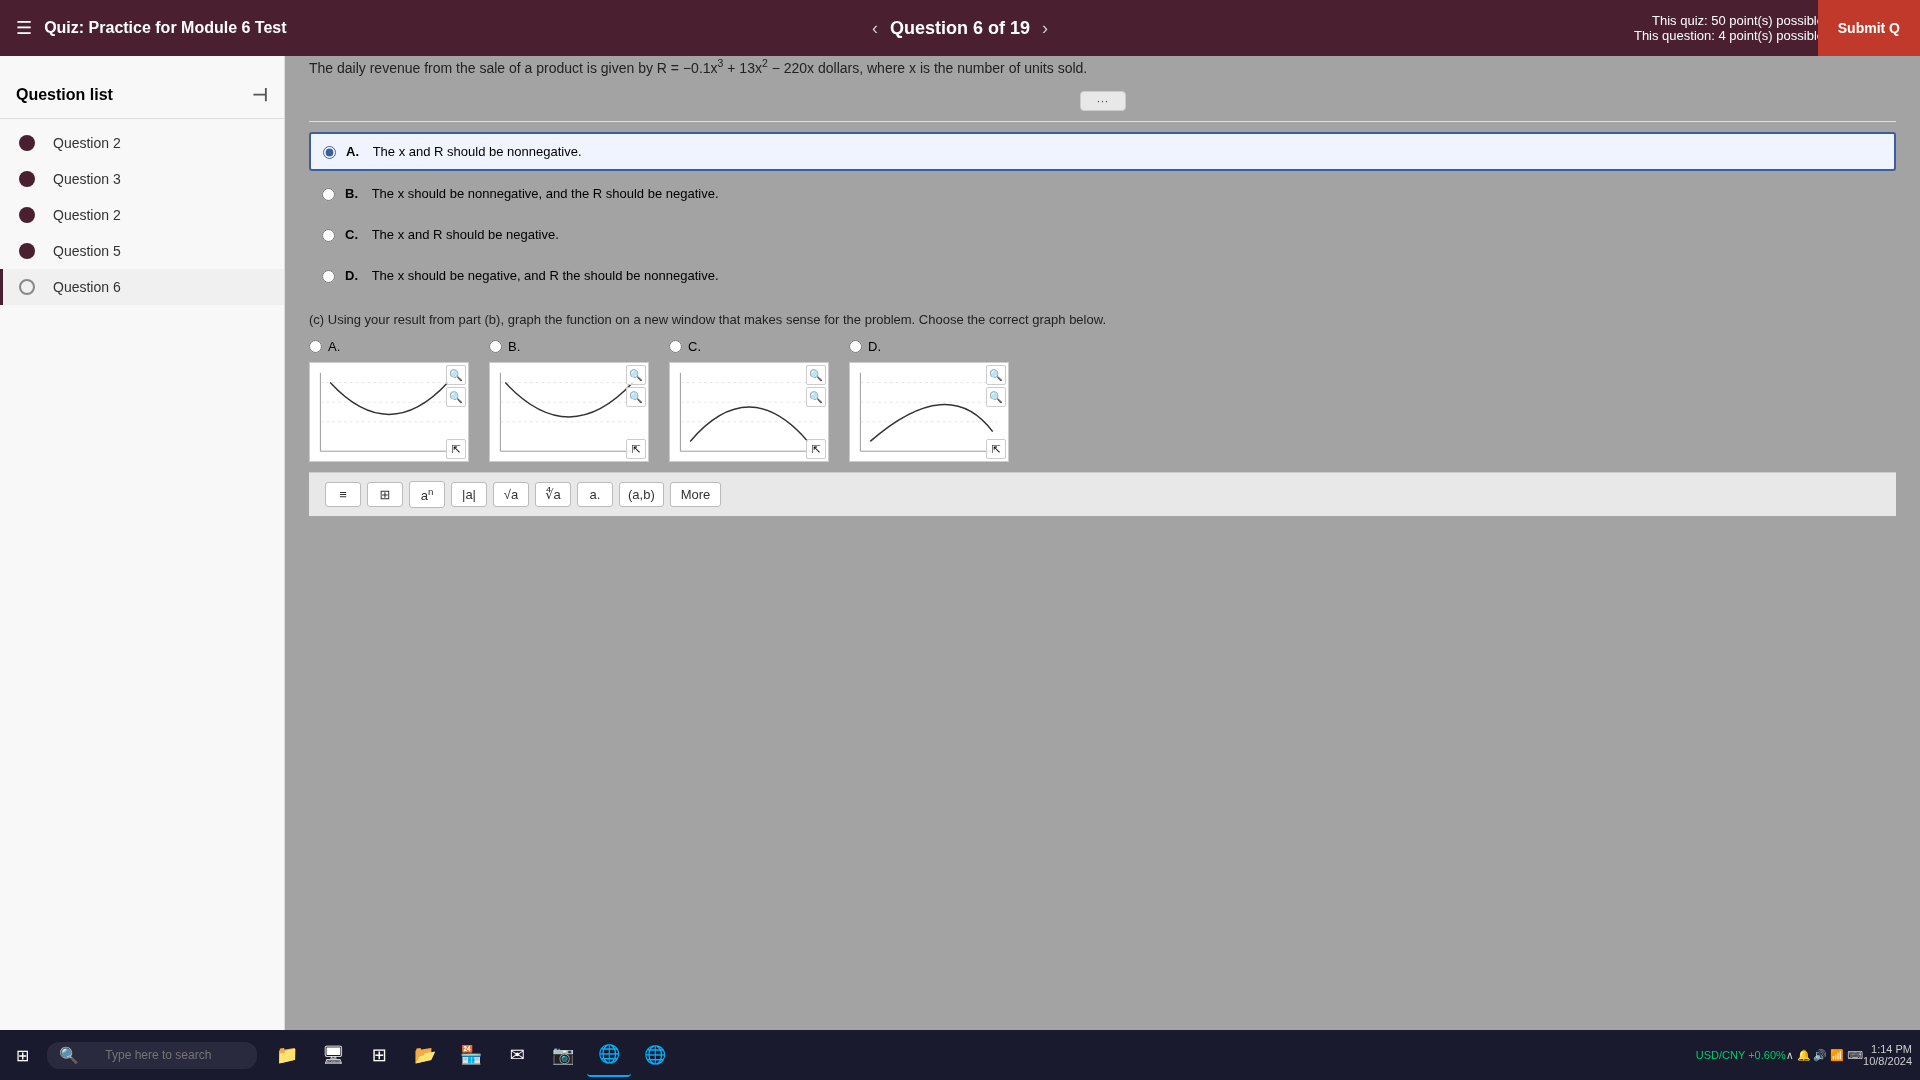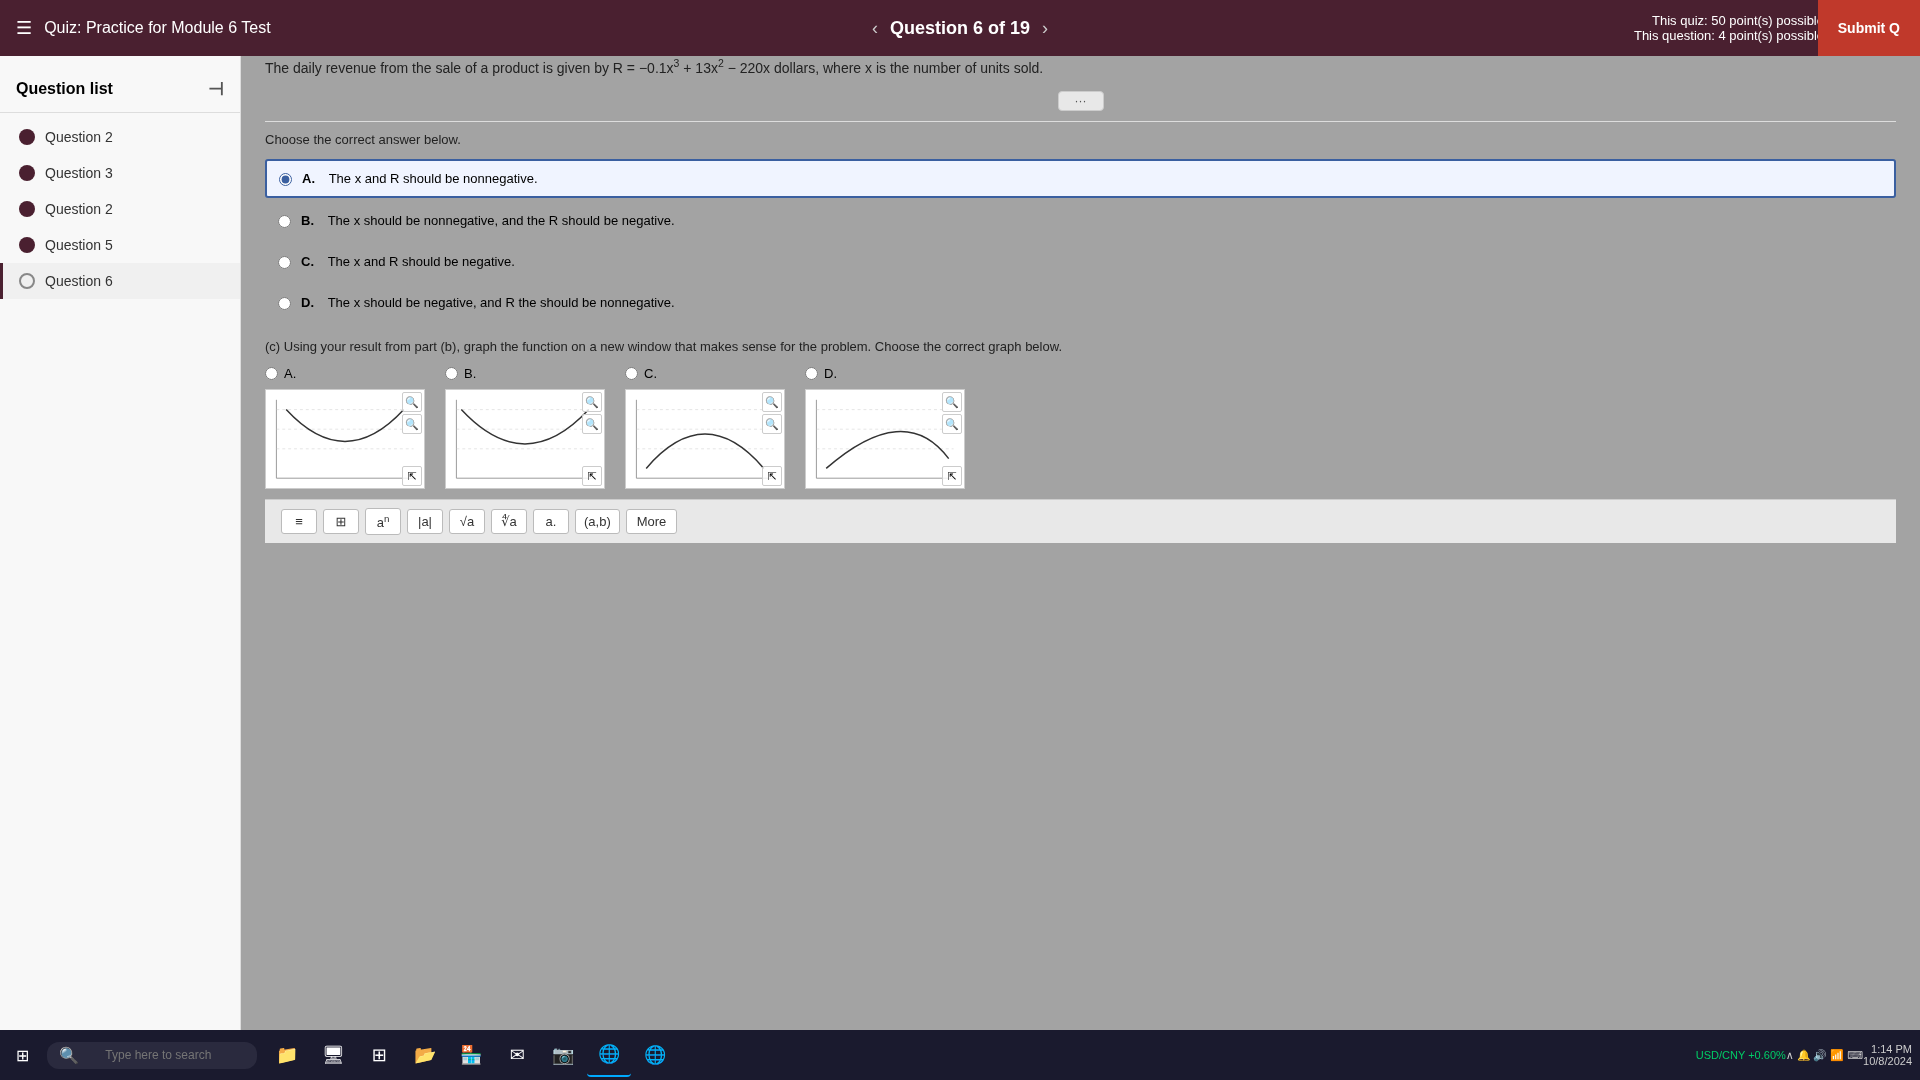--- a/index.html
+++ b/index.html
@@ -15,21 +15,21 @@
       padding: 0 16px;
       position: relative;
     }
     .nav-left {
       display: flex;
       align-items: center;
       gap: 12px;
       flex: 1;
     }
     .hamburger-icon { font-size: 18px; cursor: pointer; }
-    .quiz-title { font-size: 16px; font-weight: normal; text-align: right; }
+    .quiz-title { font-size: 16px; font-weight: bold; text-align: right; }
     .nav-center {
       display: flex;
       align-items: center;
       gap: 12px;
       position: absolute;
       left: 50%;
       transform: translateX(-50%);
     }
     .nav-arrow { font-size: 18px; cursor: pointer; color: #ccc; }
     .question-counter { font-size: 18px; font-weight: bold; }
@@ -57,42 +57,42 @@
 
     
     .main-layout {
       display: flex;
       height: calc(1080px - 56px - 50px);
       background: #fff;
     }
 
     
     .sidebar {
-      width: 241px;
+      width: 285px;
       background: #f8f8f8;
       border-right: 1px solid #ddd;
       flex-shrink: 0;
-      padding-top: 10px;
+      padding-top: 16px;
       overflow-y: auto;
     }
     .sidebar-header {
       display: flex;
       align-items: center;
       justify-content: space-between;
       padding: 12px 16px;
       font-size: 16px;
       font-weight: bold;
       border-bottom: 1px solid #ddd;
       margin-bottom: 6px;
     }
     .sidebar-collapse-icon { font-size: 18px; cursor: pointer; color: #555; }
     .sidebar-item {
       display: flex;
       align-items: center;
-      gap: 10px;
+      gap: 18px;
       padding: 10px 16px;
       cursor: pointer;
       font-size: 14px;
       color: #333;
       border-left: 3px solid transparent;
     }
     .sidebar-item.active {
       background: #f0f0f0;
       border-left: 3px solid #4a2030;
     }
@@ -404,21 +404,20 @@
     <p class="question-text">
       The daily revenue from the sale of a product is given by R = −0.1x<sup>3</sup> + 13x<sup>2</sup> − 220x dollars, where x is the number of units sold.
     </p>
 
     <div class="expand-bar">
       <button class="expand-btn">···</button>
     </div>
 
     <hr class="divider-line">
 
-    <p class="choose-text">Choose the correct answer below.</p>
 
     <label class="answer-option selected">
       <input type="radio" name="answer" checked="" style="">
       <span><strong>A.</strong>&nbsp;</span>
       <span>The x and R should be nonnegative.</span>
     </label>
 
     <label class="answer-option">
       <input type="radio" name="answer" style="">
       <span><strong>B.</strong>&nbsp;</span>

